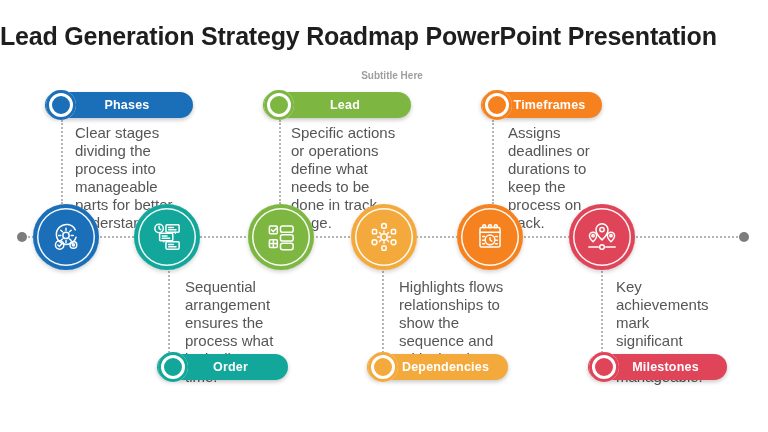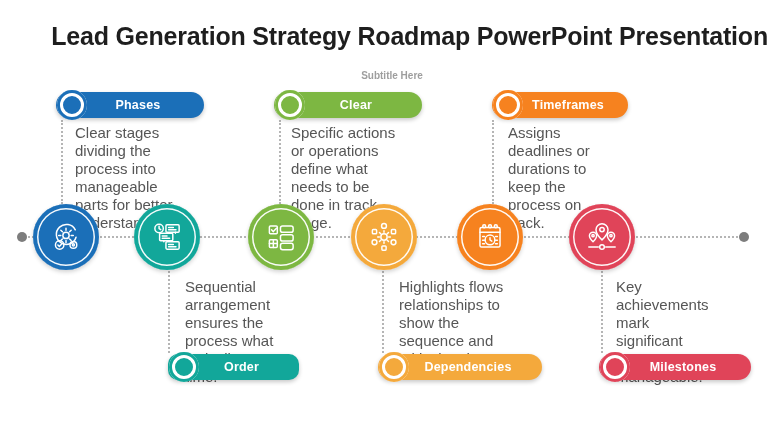--- a/index.html
+++ b/index.html
@@ -2,37 +2,37 @@
 <html><head>
 <meta charset="utf-8">
 <style>
   html,body{margin:0;padding:0;background:#ffffff;}
   .slide{
     position:relative;width:768px;height:432px;background:#ffffff;overflow:hidden;
     font-family:"Liberation Sans", sans-serif;
   }
   
   .title{
-    position:absolute;top:22px;left:0;width:768px;text-align:right;
+    position:absolute;top:22px;left:0;width:768px;text-align:left;
     font-size:25px;font-weight:bold;color:#1e1e1e;letter-spacing:-0.2px;white-space:nowrap;margin:0;
   }
   .subtitle{
     position:absolute;top:62px;left:0;width:768px;text-align:center;
     font-size:10px;color:#9e9e9e;margin:8px;font-weight:bold;
   }
   
   .hline{position:absolute;left:24px;width:718px;top:236px;height:0;
     border-top:2px dotted #b5b5b5;z-index:1;}
   .end-dot{position:absolute;top:232px;width:10px;height:10px;border-radius:50%;background:#7d7d7d;z-index:1;}
   .end-dot.left{left:17px;} .end-dot.right{left:739px;}
   
   .pill{
     position:absolute;height:26px;border-radius:13px;background:var(--c);
     display:flex;align-items:center;justify-content:center;padding-left:16px;box-sizing:border-box;
-    box-shadow:0 2px 4px rgba(0,0,0,0.22);z-index:3;margin-left:11px;
+    box-shadow:0 2px 4px rgba(0,0,0,0.22);z-index:3;
   }
   .pill-circle{
     position:absolute;left:1px;top:-2px;width:30px;height:30px;border-radius:50%;
     background:var(--c);
     box-shadow:inset 0 0 0 3px var(--c), inset 0 0 0 6px #ffffff;
   }
   .pill-label{color:#ffffff;font-size:12.5px;font-weight:bold;letter-spacing:0.2px;}
   
   .node{
     position:absolute;top:204px;width:66px;height:66px;border-radius:50%;background:var(--c);
@@ -50,39 +50,39 @@
   .item-phases .pill{left:45px;top:92px;width:148px;}
   .item-phases .vline{left:61px;top:120px;height:84px;}
   .item-phases .desc{left:75px;top:124px;width:112px;}
   .item-phases .node{left:33px;}
 
   .item-tasks .pill{left:263px;top:92px;width:148px;}
   .item-tasks .vline{left:279px;top:120px;height:84px;}
   .item-tasks .desc{left:291px;top:124px;width:112px;}
   .item-tasks .node{left:248px;}
 
-  .item-timeframes .pill{left:481px;top:92px;width:136px;}
+  .item-timeframes .pill{left:481px;top:92px;width:121px;}
   .item-timeframes .vline{left:492px;top:120px;height:84px;}
   .item-timeframes .desc{left:508px;top:124px;width:114px;}
   .item-timeframes .node{left:457px;}
 
   .item-order .node{left:134px;}
   .item-order .vline{left:168px;top:271px;height:82px;}
   .item-order .desc{left:185px;top:278px;width:104px;}
-  .item-order .pill{left:157px;top:354px;width:131px;border-radius:10px;}
+  .item-order .pill{left:157px;top:354px;width:131px;}
 
   .item-dependencies .node{left:351px;}
   .item-dependencies .vline{left:382px;top:271px;height:82px;}
   .item-dependencies .desc{left:399px;top:278px;width:112px;}
-  .item-dependencies .pill{left:367px;top:354px;width:164px;}
+  .item-dependencies .pill{left:367px;top:354px;width:141px;}
 
   .item-milestones .node{left:569px;}
   .item-milestones .vline{left:601px;top:271px;height:82px;}
   .item-milestones .desc{left:616px;top:278px;width:96px;}
-  .item-milestones .pill{left:588px;top:354px;width:152px;}
+  .item-milestones .pill{left:588px;top:354px;width:139px;}
 </style>
 </head>
 <body>
 
 <div class="slide">
 
   <h1 class="title">Lead Generation Strategy Roadmap PowerPoint Presentation</h1>
   <p class="subtitle">Subtitle Here</p>
 
   <div class="hline"></div>
@@ -127,21 +127,21 @@
     <p class="desc">Sequential arrangement ensures the process what logically over time.</p>
     <div class="pill">
       <span class="pill-circle"></span>
       <span class="pill-label">Order</span>
     </div>
   </div>
 
   <div class="item item-tasks">
     <div class="pill">
       <span class="pill-circle"></span>
-      <span class="pill-label">Clear</span>
+      <span class="pill-label">Lead</span>
     </div>
     <div class="vline"></div>
     <p class="desc">Specific actions or operations define what needs to be done in track stage.</p>
     <div class="node">
       <svg width="38" height="38" viewBox="0 0 36 36" fill="none" stroke="#ffffff" stroke-width="1.4" stroke-linecap="round" stroke-linejoin="round">
         <rect x="7" y="7.5" width="7.5" height="7.5" rx="1"></rect>
         <path d="M9 11.2l1.7 1.7 3-3.2"></path>
         <rect x="7" y="20.5" width="7.5" height="7.5" rx="1"></rect>
         <path d="M10.75 20.5v7.5 M7 24.25h7.5"></path>
         <rect x="17.5" y="7.5" width="12" height="6" rx="2"></rect>

